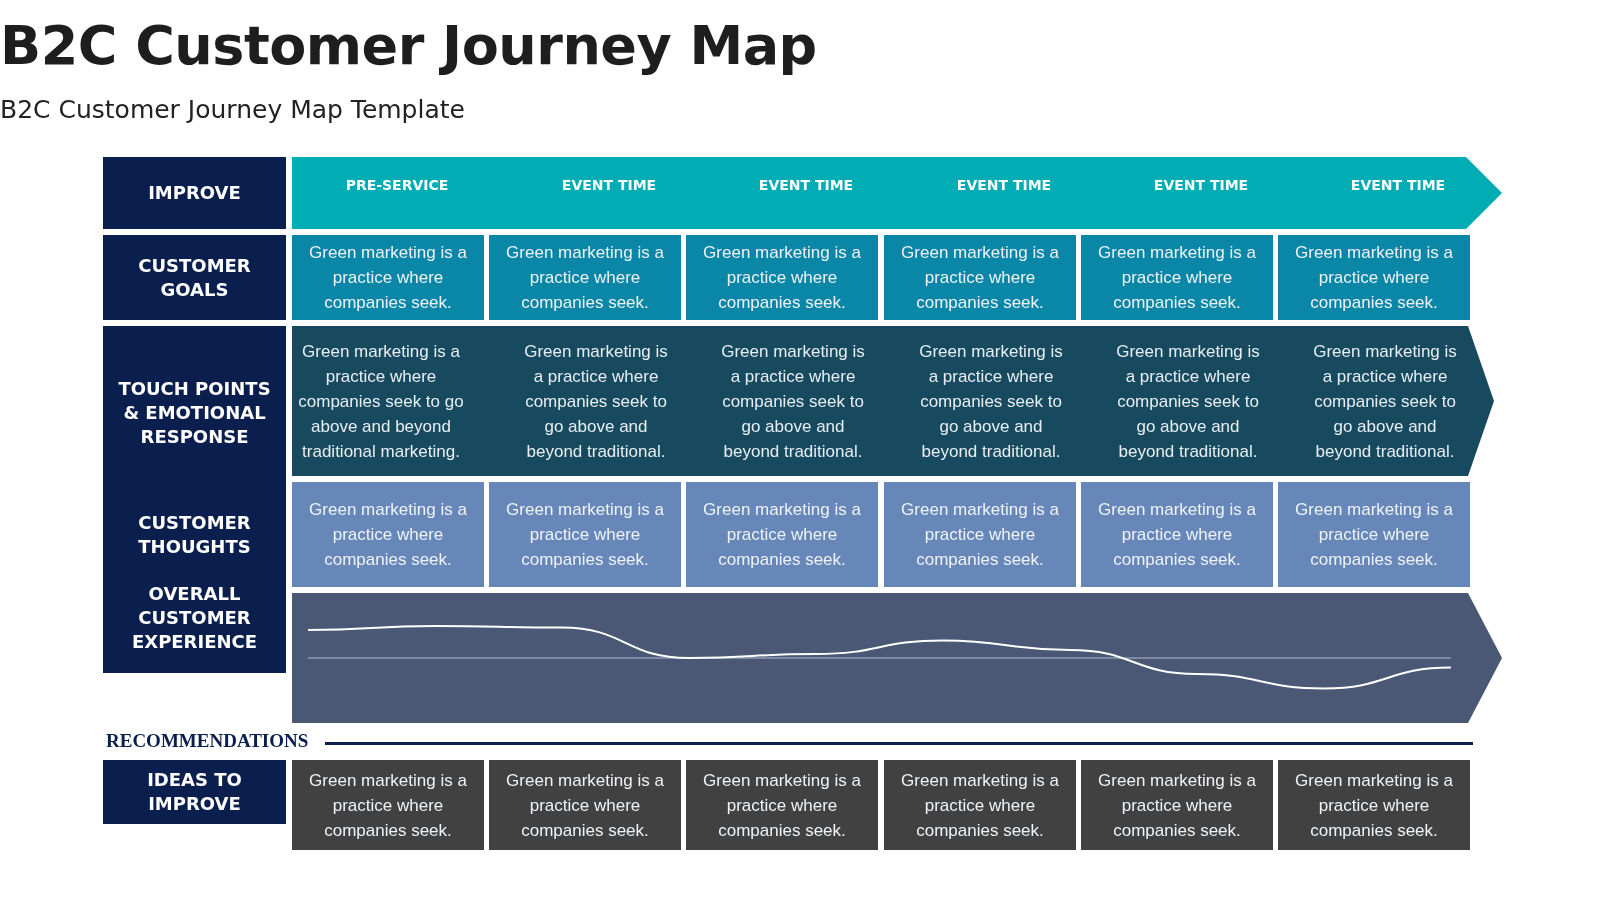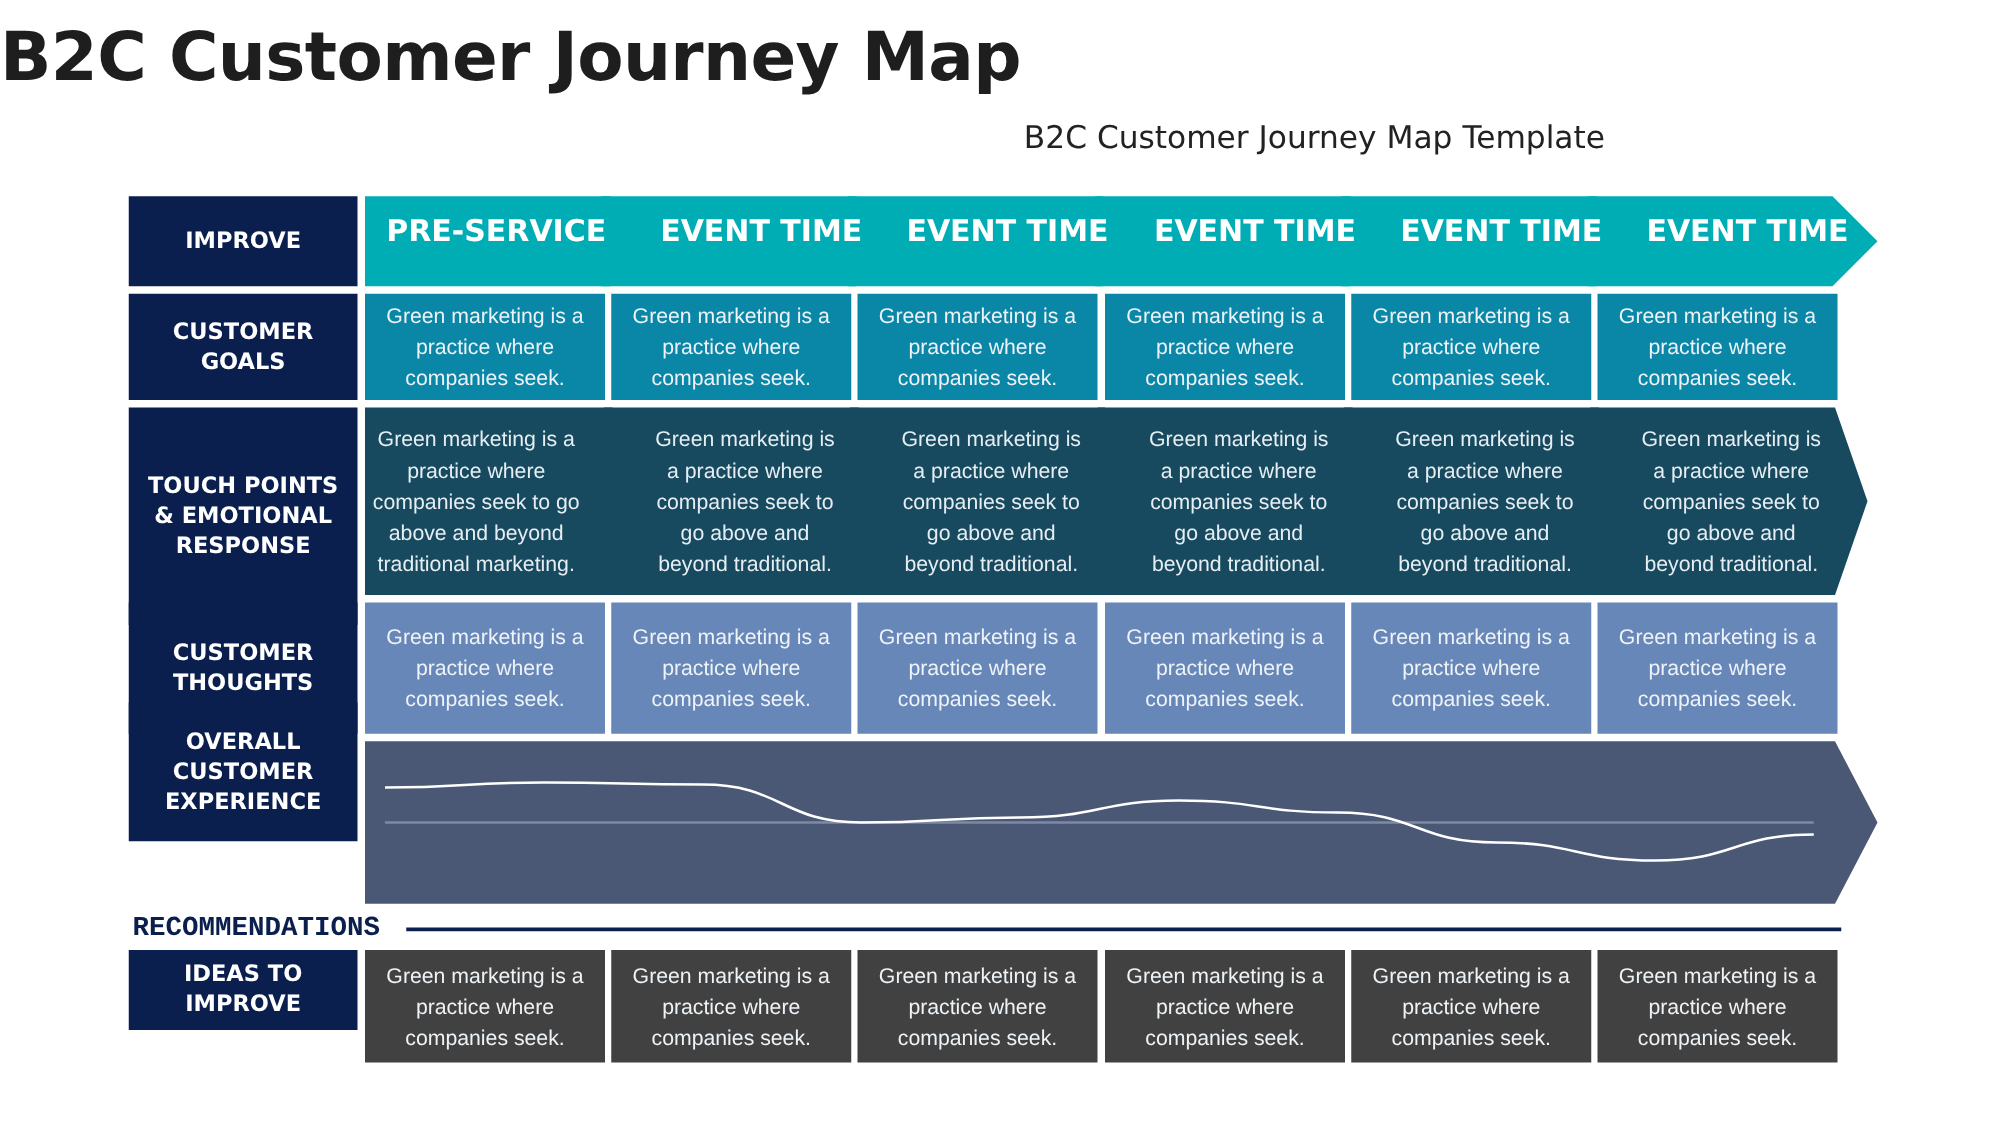--- a/index.html
+++ b/index.html
@@ -1,35 +1,35 @@
 <!DOCTYPE html>
 <html><head>
   <meta charset="utf-8">
   <style>
     * { box-sizing: border-box; margin: 0; padding: 0; }
     html, body { width: 1600px; height: 900px; background: #ffffff; overflow: hidden; }
     body { position: relative; font-family: "Liberation Sans", sans-serif; }
     .title { position: absolute; left: 0; top: 14px; width: 1600px; text-align: left;
       font-family: "DejaVu Sans", sans-serif; font-weight: bold; font-size: 54px; color: #1e1e1e; letter-spacing: -0.5px; }
-    .subtitle { position: absolute; left: 0; top: 95px; width: 1284px; text-align: right;
+    .subtitle { position: absolute; left: 0; top: 95px; width: 1284px; text-align: left;
       font-family: "DejaVu Sans", sans-serif; font-size: 25px; color: #222; }
     .label { position: absolute; left: 103px; width: 183px; background: #0b1f4e; color: #fff;
       font-family: "DejaVu Sans", sans-serif; font-weight: bold; font-size: 18px; line-height: 24px;
       display: flex; align-items: center; justify-content: center; text-align: center; white-space: pre-line; }
     .cell { position: absolute; color: #eef3f7; font-size: 17px; line-height: 25px; text-align: center;
       display: flex; align-items: center; justify-content: center; white-space: pre-line; font-weight: 300; }
     .goal { background: #0a86a6; }
     .thought { background: #6787b8; }
     .idea { background: #414141; }
     svg.shapes { position: absolute; left: 0; top: 0; }
     .hdr-text { position: absolute; top: 157px; height: 56px; display: flex; align-items: center; justify-content: center;
-      color: #fff; font-family: "DejaVu Sans", sans-serif; font-weight: bold; font-size: 24px; }
+      color: #fff; font-family: "DejaVu Sans", sans-serif; font-weight: bold; font-size: 14px; }
     .tp-text { position: absolute; top: 326px; height: 150px; display: flex; align-items: center; justify-content: center;
       color: #e7eef3; font-size: 17px; line-height: 25px; text-align: center; white-space: pre-line; }
-    .rec { position: absolute; left: 106px; top: 730px; font-family: Liberation Mono, monospace; font-weight: bold; font-size: 22px; color: #0b1f4e; }
+    .rec { position: absolute; left: 106px; top: 730px; font-family: Liberation Serif, serif; font-weight: bold; font-size: 19px; color: #0b1f4e; }
     .rec-line { position: absolute; left: 325px; top: 742px; width: 1148px; height: 3px; background: #0b1f4e; }
   </style>
 </head>
 <body>
 
 <div class="title">B2C Customer Journey Map</div>
 <div class="subtitle">B2C Customer Journey Map Template</div>
 
 <svg class="shapes" id="shapes" width="1600" height="900">
     <polygon points="292,157 488,157 524,193 488,229 292,229" fill="#00adb5"></polygon>

